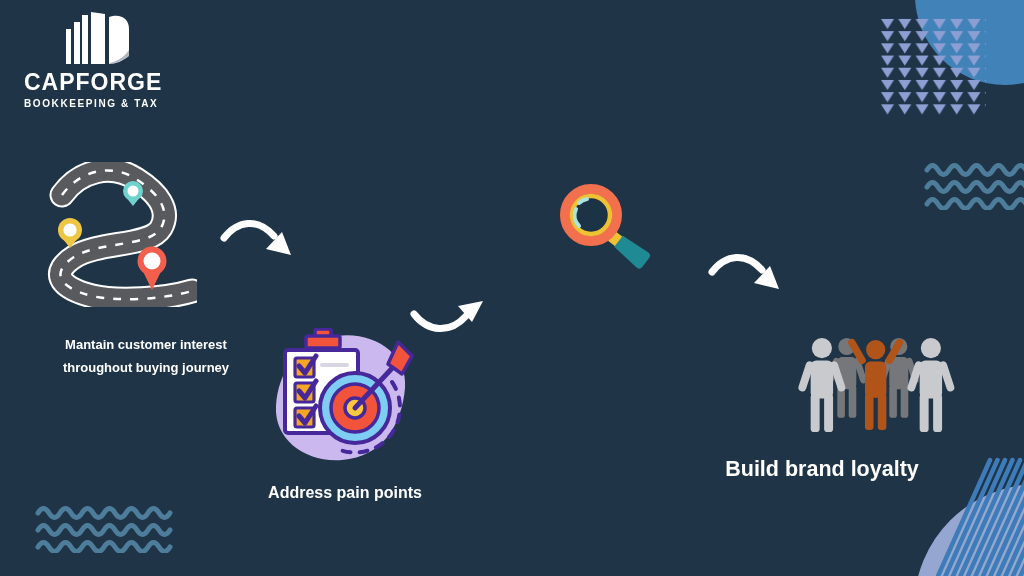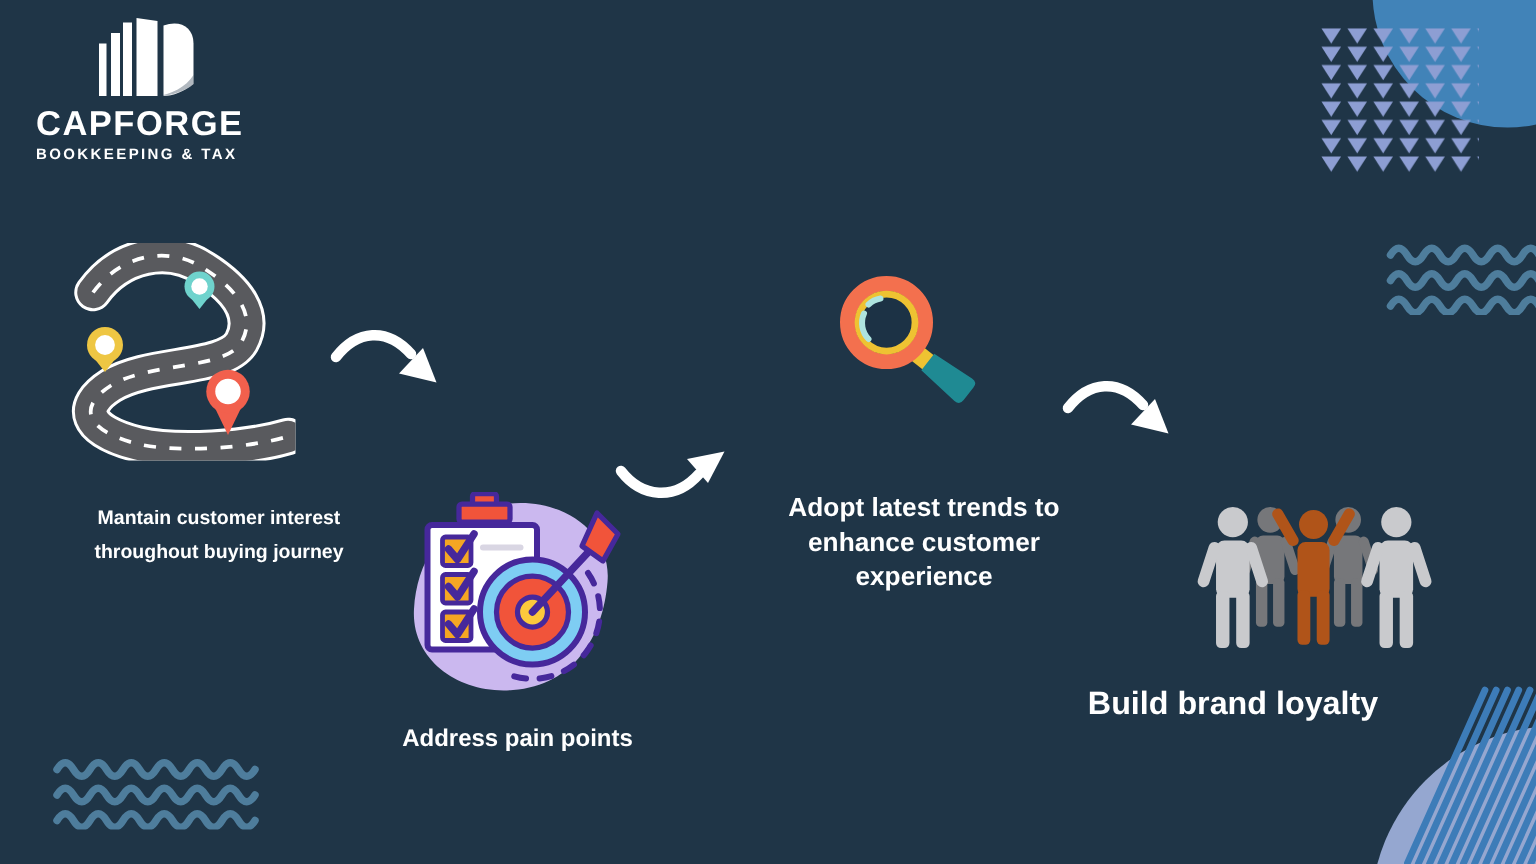--- a/index.html
+++ b/index.html
@@ -161,21 +161,20 @@
   <svg class="abs" style="left:548px;top:176px;" width="105" height="112" viewBox="0 0 105 112">
     <g transform="rotate(-52 65 61)">
       <rect x="59" y="59" width="12" height="11" fill="#eec232"></rect>
       <path d="M58,68 h14 l2.5,30 q0.3,4.5 -4.2,4.5 h-10.6 q-4.5,0 -4.2,-4.5 z" fill="#1f8a93"></path>
     </g>
     <circle cx="43" cy="39" r="26" fill="#1c3245" stroke="#f3704e" stroke-width="10"></circle>
     <circle cx="43" cy="39" r="19" fill="none" stroke="#eec232" stroke-width="4.5"></circle>
     <path d="M31,50 A15.5,15.5 0 0 1 28,33" fill="none" stroke="#aee4df" stroke-width="4" stroke-linecap="round"></path>
     <path d="M31,27 A15.5,15.5 0 0 1 39,23" fill="none" stroke="#aee4df" stroke-width="4" stroke-linecap="round"></path>
   </svg>
-  <div class="abs caption cap3">Adopt latest trends to enhance customer experience</div>
 
   <svg class="abs" style="left:706px;top:246px;" width="80" height="56" viewBox="0 0 80 56">
     <path d="M6,26 C20,8 40,6 56,24" fill="none" stroke="#ffffff" stroke-width="7" stroke-linecap="round"></path>
     <path d="M73,43 L64,20 L48,37 Z" fill="#ffffff"></path>
   </svg>
 
   <svg class="abs" style="left:792px;top:324px;" width="180" height="112" viewBox="0 0 180 112">
     <defs>
       <g id="personA">
         <circle cx="24" cy="9" r="9"></circle>

